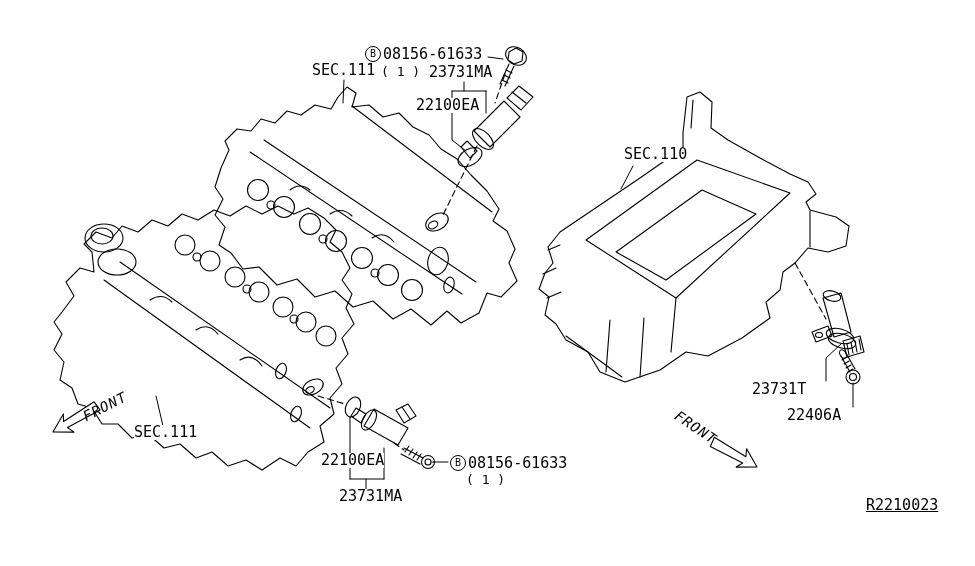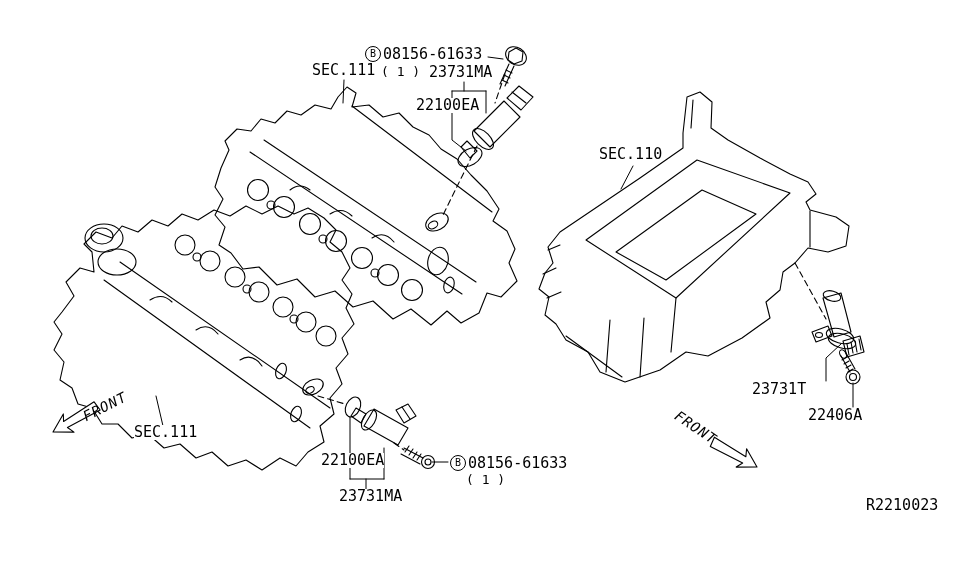--- a/index.html
+++ b/index.html
@@ -2,21 +2,21 @@
 <html><head>
 <meta charset="utf-8">
 <style>
   html,body{margin:0;padding:0;background:#fff;}
   .stage{position:relative;width:975px;height:566px;background:#fff;overflow:hidden;
          font-family:"DejaVu Sans Mono",monospace;color:#000;}
   .stage svg{position:absolute;left:0;top:0;}
   .lbl{position:absolute;font:15px/15px "DejaVu Sans Mono",monospace;color:#000;
        background:#fff;white-space:nowrap;letter-spacing:0;}
   .qty{font-size:13px;line-height:13px;}
-  .ref{font-size:15px;}
+  .ref{font-size:15px;text-decoration:underline;}
   .front{font-size:14px;font-style:italic;letter-spacing:1px;background:transparent;}
   .boltlbl{display:flex;align-items:center;gap:2px;}
   .bsym{display:inline-flex;align-items:center;justify-content:center;
         width:14px;height:14px;border:1.4px solid #000;border-radius:50%;
         font-size:10px;line-height:10px;flex:0 0 auto;background:#fff;}
 </style>
 </head>
 <body>
 
 <div class="stage">
@@ -197,36 +197,36 @@
   <div class="lbl boltlbl" style="left:365px;top:46px">
     <span class="bsym">B</span>
     <span>08156-61633</span>
   </div>
   <div class="lbl qty" style="left:381px;top:65px">( 1 )</div>
 
   <div class="lbl" style="left:429px;top:65px">23731MA</div>
 
   <div class="lbl" style="left:416px;top:98px">22100EA</div>
 
-  <div class="lbl" style="left:599px;top:147px">SEC.110</div>
+  <div class="lbl" style="left:624px;top:147px">SEC.110</div>
 
   <div class="lbl" style="left:134px;top:425px">SEC.111</div>
 
   <div class="lbl front" style="left:84px;top:410px;transform:rotate(-27deg);transform-origin:left center;">FRONT</div>
 
   <div class="lbl front" style="left:676px;top:407px;transform:rotate(34deg);transform-origin:left center;">FRONT</div>
 
   <div class="lbl" style="left:321px;top:453px">22100EA</div>
 
   <div class="lbl" style="left:339px;top:489px">23731MA</div>
 
   <div class="lbl boltlbl" style="left:450px;top:455px">
     <span class="bsym">B</span>
     <span>08156-61633</span>
   </div>
   <div class="lbl qty" style="left:466px;top:473px">( 1 )</div>
 
   <div class="lbl" style="left:752px;top:382px">23731T</div>
 
-  <div class="lbl" style="left:808px;top:408px">22406A</div>
+  <div class="lbl" style="left:787px;top:408px">22406A</div>
 
   <div class="lbl ref" style="left:866px;top:498px">R2210023</div>
 </div>
 
 </body></html>

